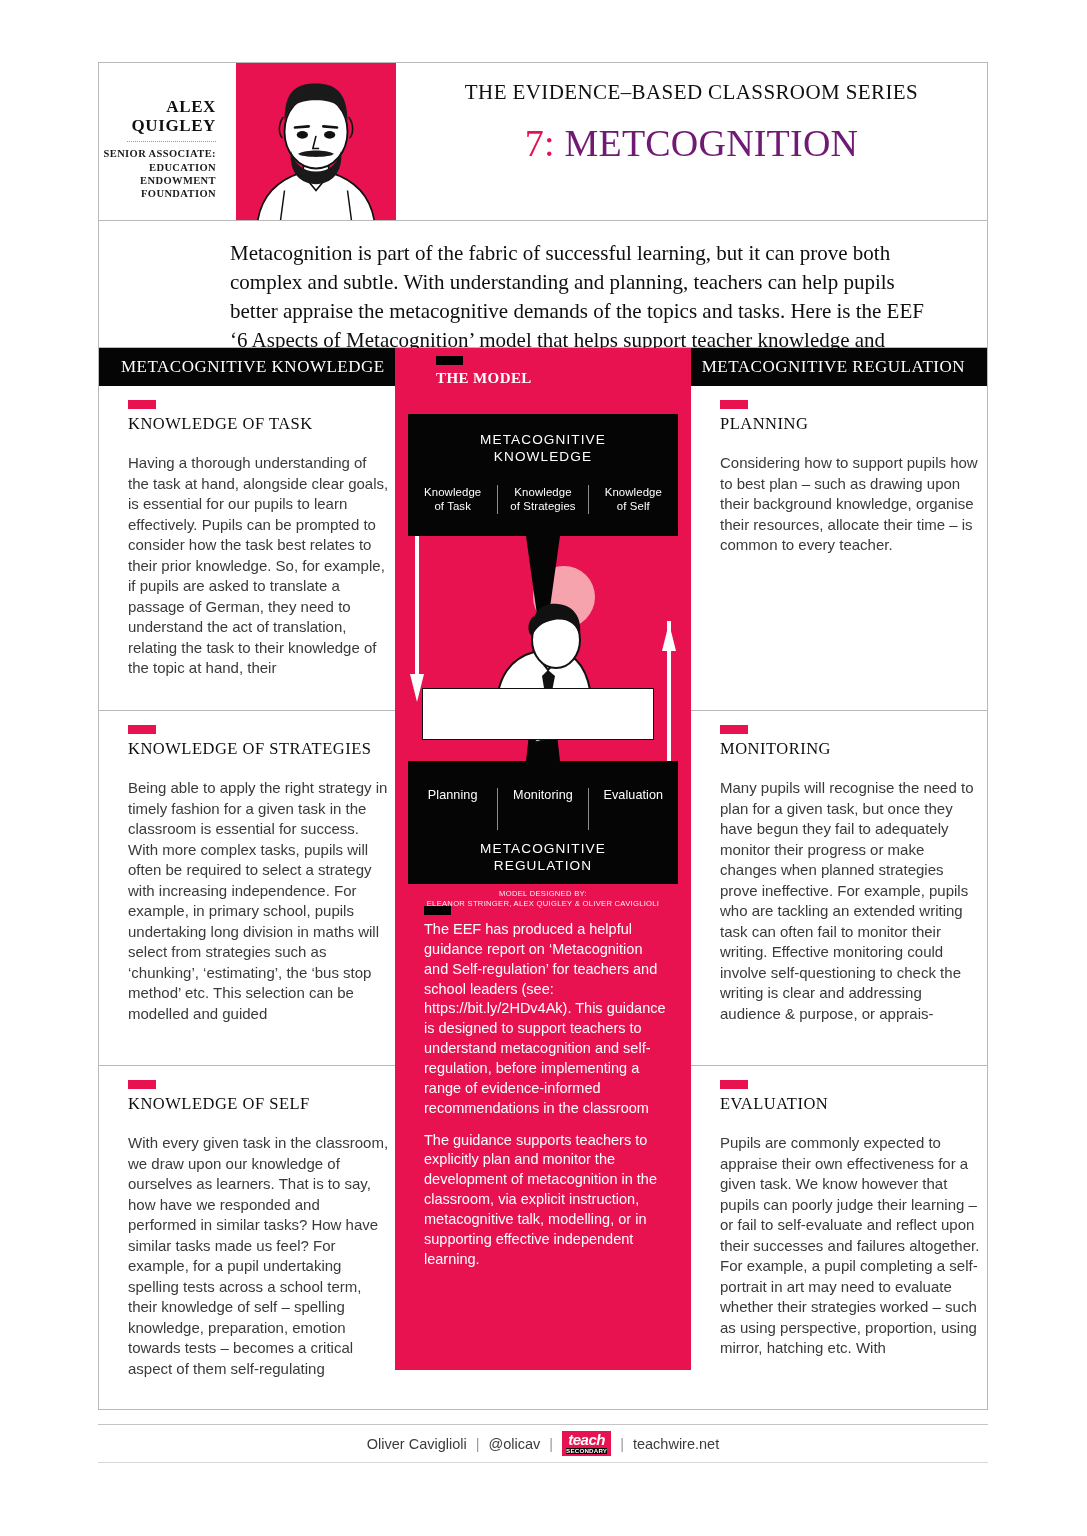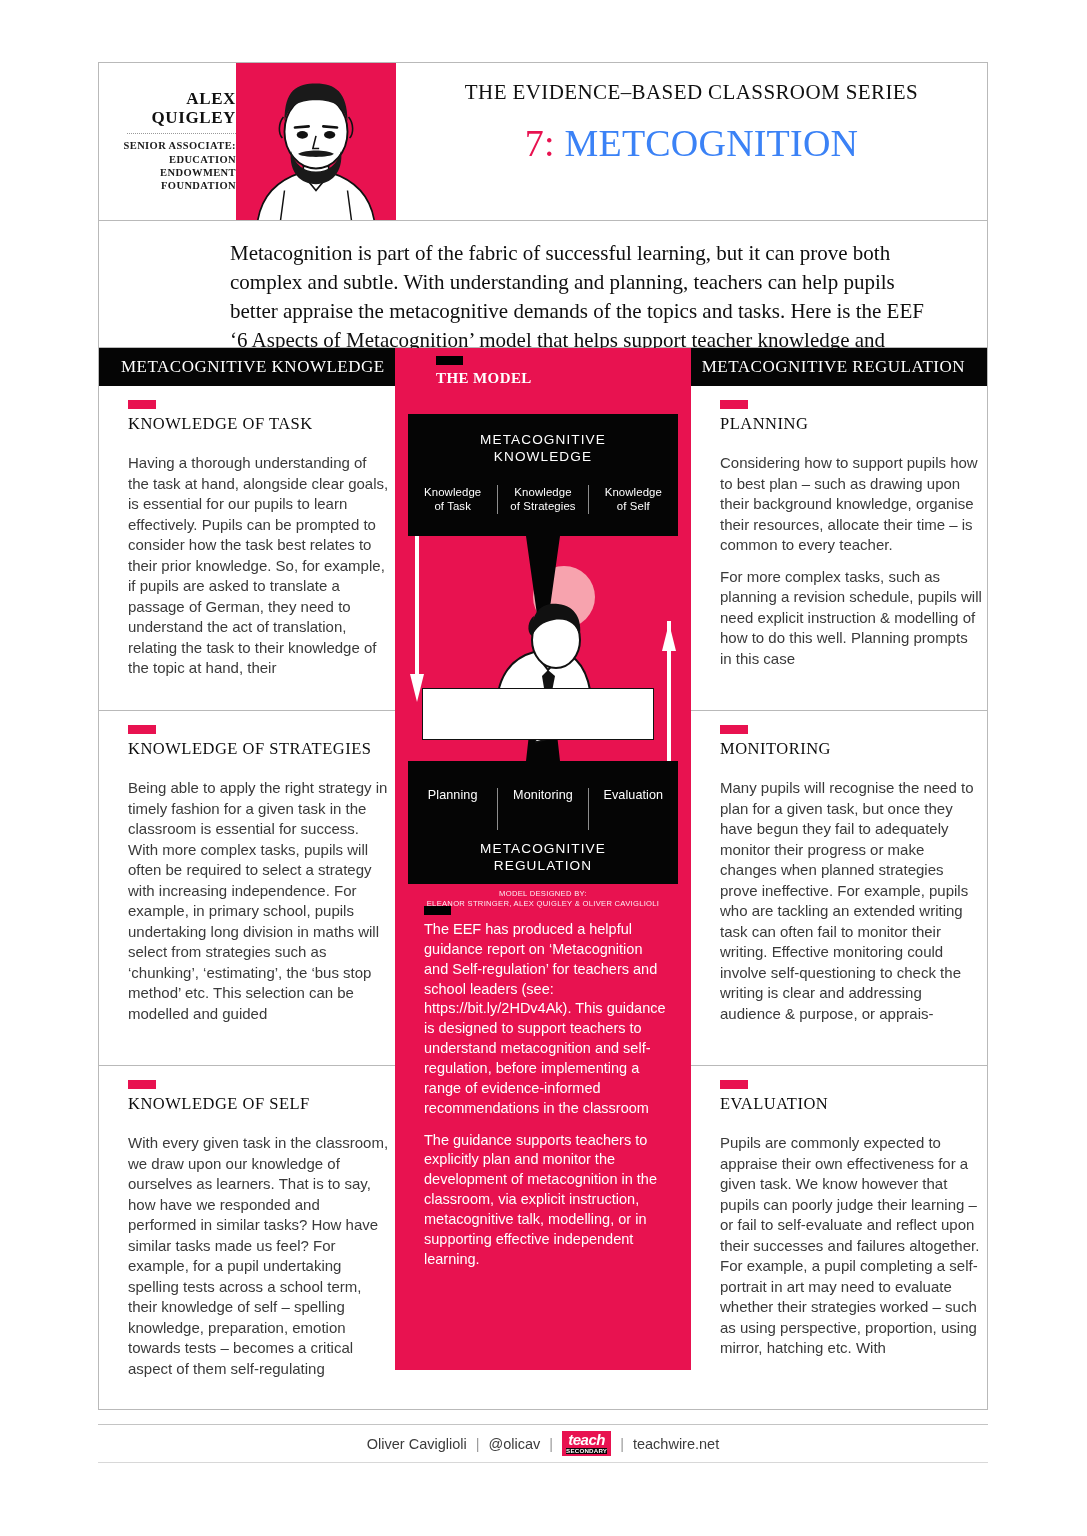--- a/index.html
+++ b/index.html
@@ -29,25 +29,25 @@
   
   .header {
     position: relative;
     height: 158px;
     border-bottom: 1px solid #b9b9b9;
     box-sizing: border-box;
   }
   .author-block {
     position: absolute;
     left: 0;
-    top: 0;
+    top: 8px;
     width: 137px;
     height: 157px;
     text-align: right;
-    padding-right: 0;
+    padding-right: 20px;
     box-sizing: border-box;
     font-family: "Liberation Serif", serif;
   }
   .author-name {
     font-size: 17px;
     font-weight: bold;
     letter-spacing: 0.6px;
     line-height: 1.12;
     padding-top: 26px;
     color: #101010;
@@ -85,21 +85,21 @@
     letter-spacing: 0.4px;
     padding-top: 17px;
     color: #101010;
   }
   .main-title {
     font-size: 38px;
     padding-top: 16px;
     letter-spacing: 0.2px;
   }
   .main-title .num { color: #e81250; }
-  .main-title .word { color: #3b82f6; }
+  .main-title .word { color: #701a75; }
 
   
   .intro {
     border-bottom: 1px solid #b9b9b9;
     padding: 18px 52px 20px 131px;
     box-sizing: border-box;
     height: 127px;
   }
   .intro p {
     margin: 0;
@@ -506,21 +506,20 @@
 
     <div class="col-right">
       <div class="bar right">
         <span>METACOGNITIVE REGULATION</span>
       </div>
 
       <div class="cell" style="height:325px">
         <div class="tick-pink"></div>
         <div class="sec-title">PLANNING</div>
         <p class="body-txt">Considering how to support pupils how to best plan – such as drawing upon their background knowledge, organise their resources, allocate their time – is common to every teacher.</p>
-        <p class="body-txt">For more complex tasks, such as planning a revision schedule, pupils will need explicit instruction &amp; modelling of how to do this well. Planning prompts in this case</p>
       </div>
 
       <div class="cell" style="height:355px">
         <div class="tick-pink"></div>
         <div class="sec-title">MONITORING</div>
         <p class="body-txt">Many pupils will recognise the need to plan for a given task, but once they have begun they fail to adequately monitor their progress or make changes when planned strategies prove ineffective. For example, pupils who are tackling an extended writing task can often fail to monitor their writing. Effective monitoring could involve self-questioning to check the writing is clear and addressing audience &amp; purpose, or apprais-</p>
       </div>
 
       <div class="cell last" style="height:304px">
         <div class="tick-pink"></div>

